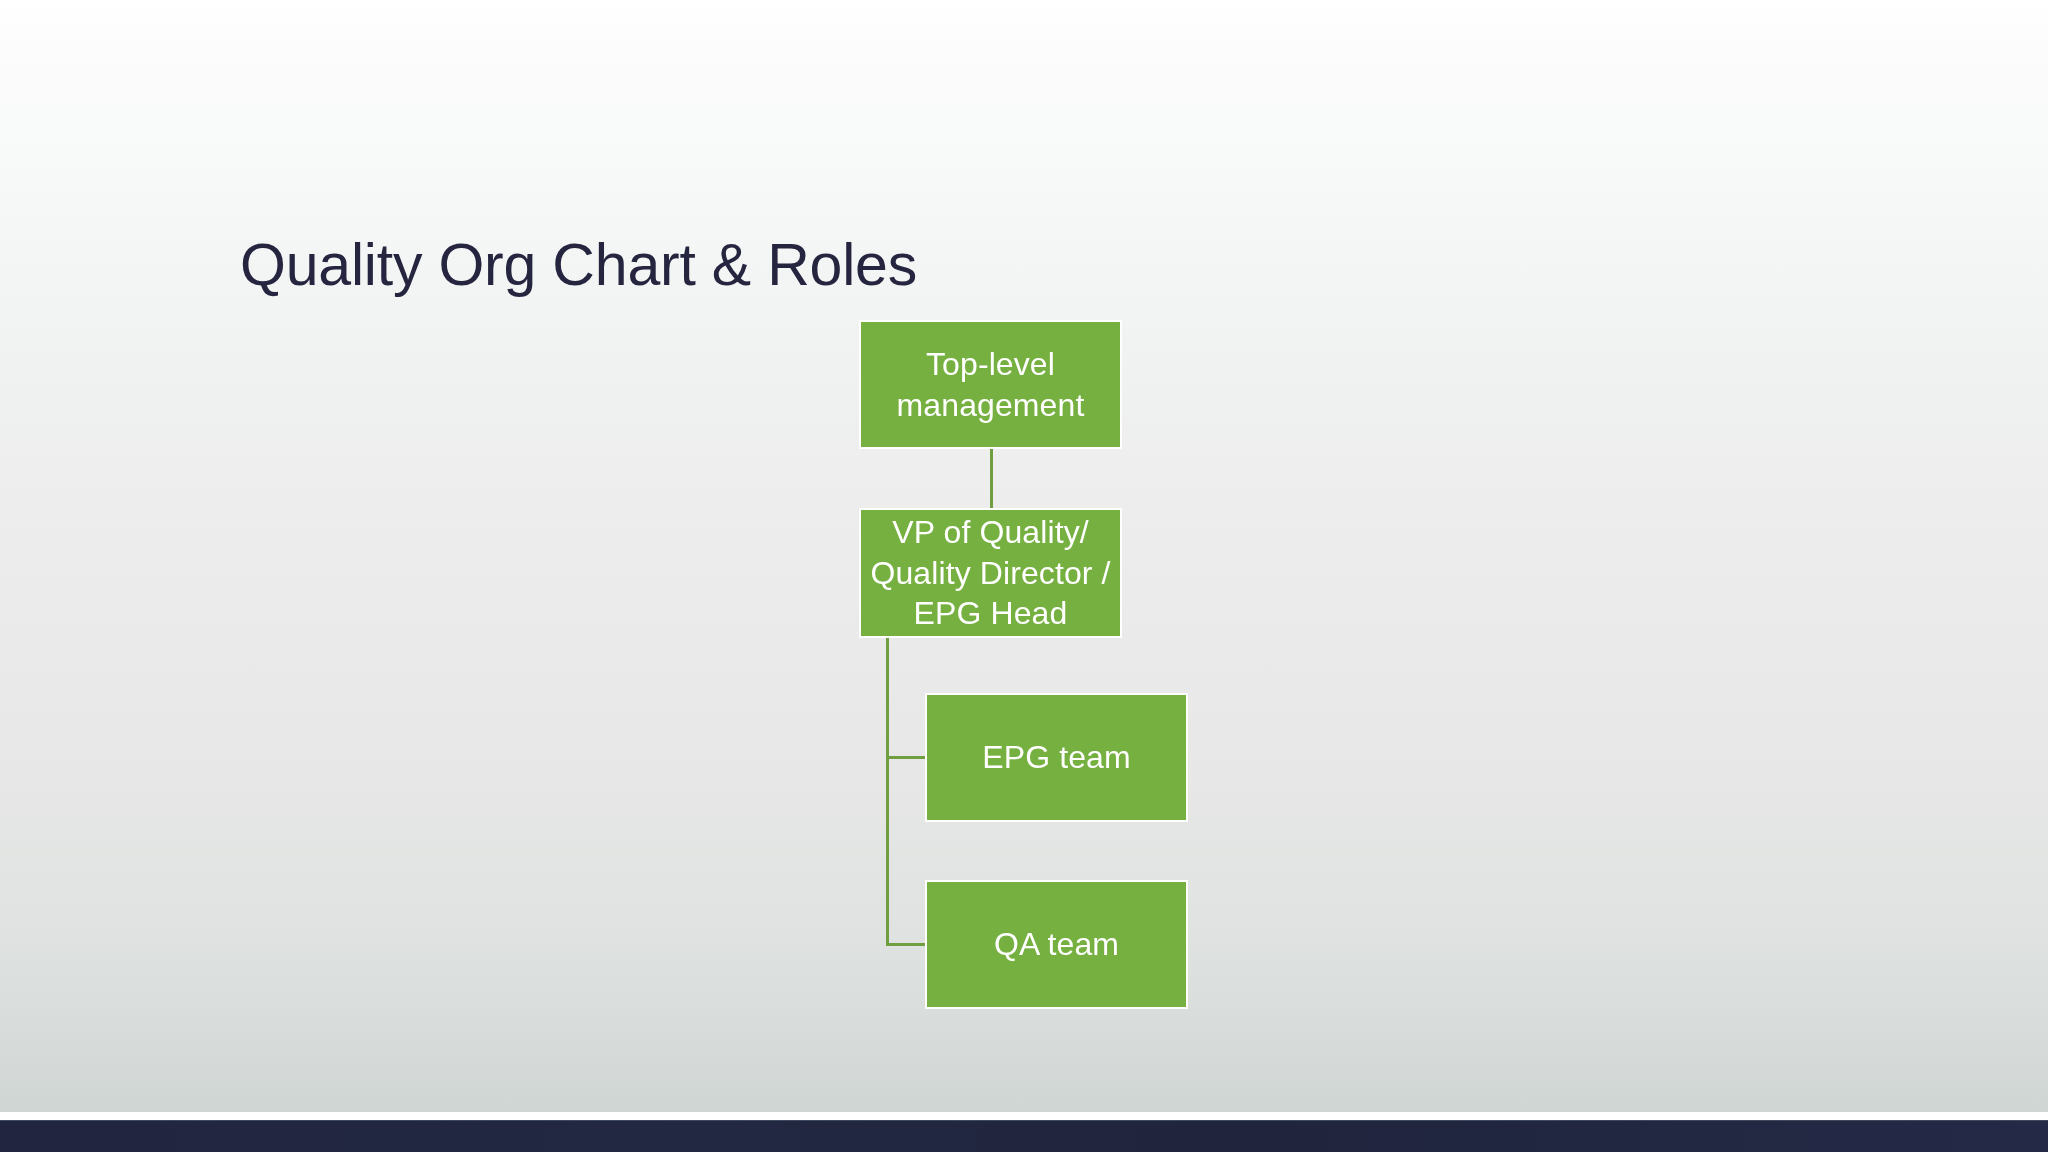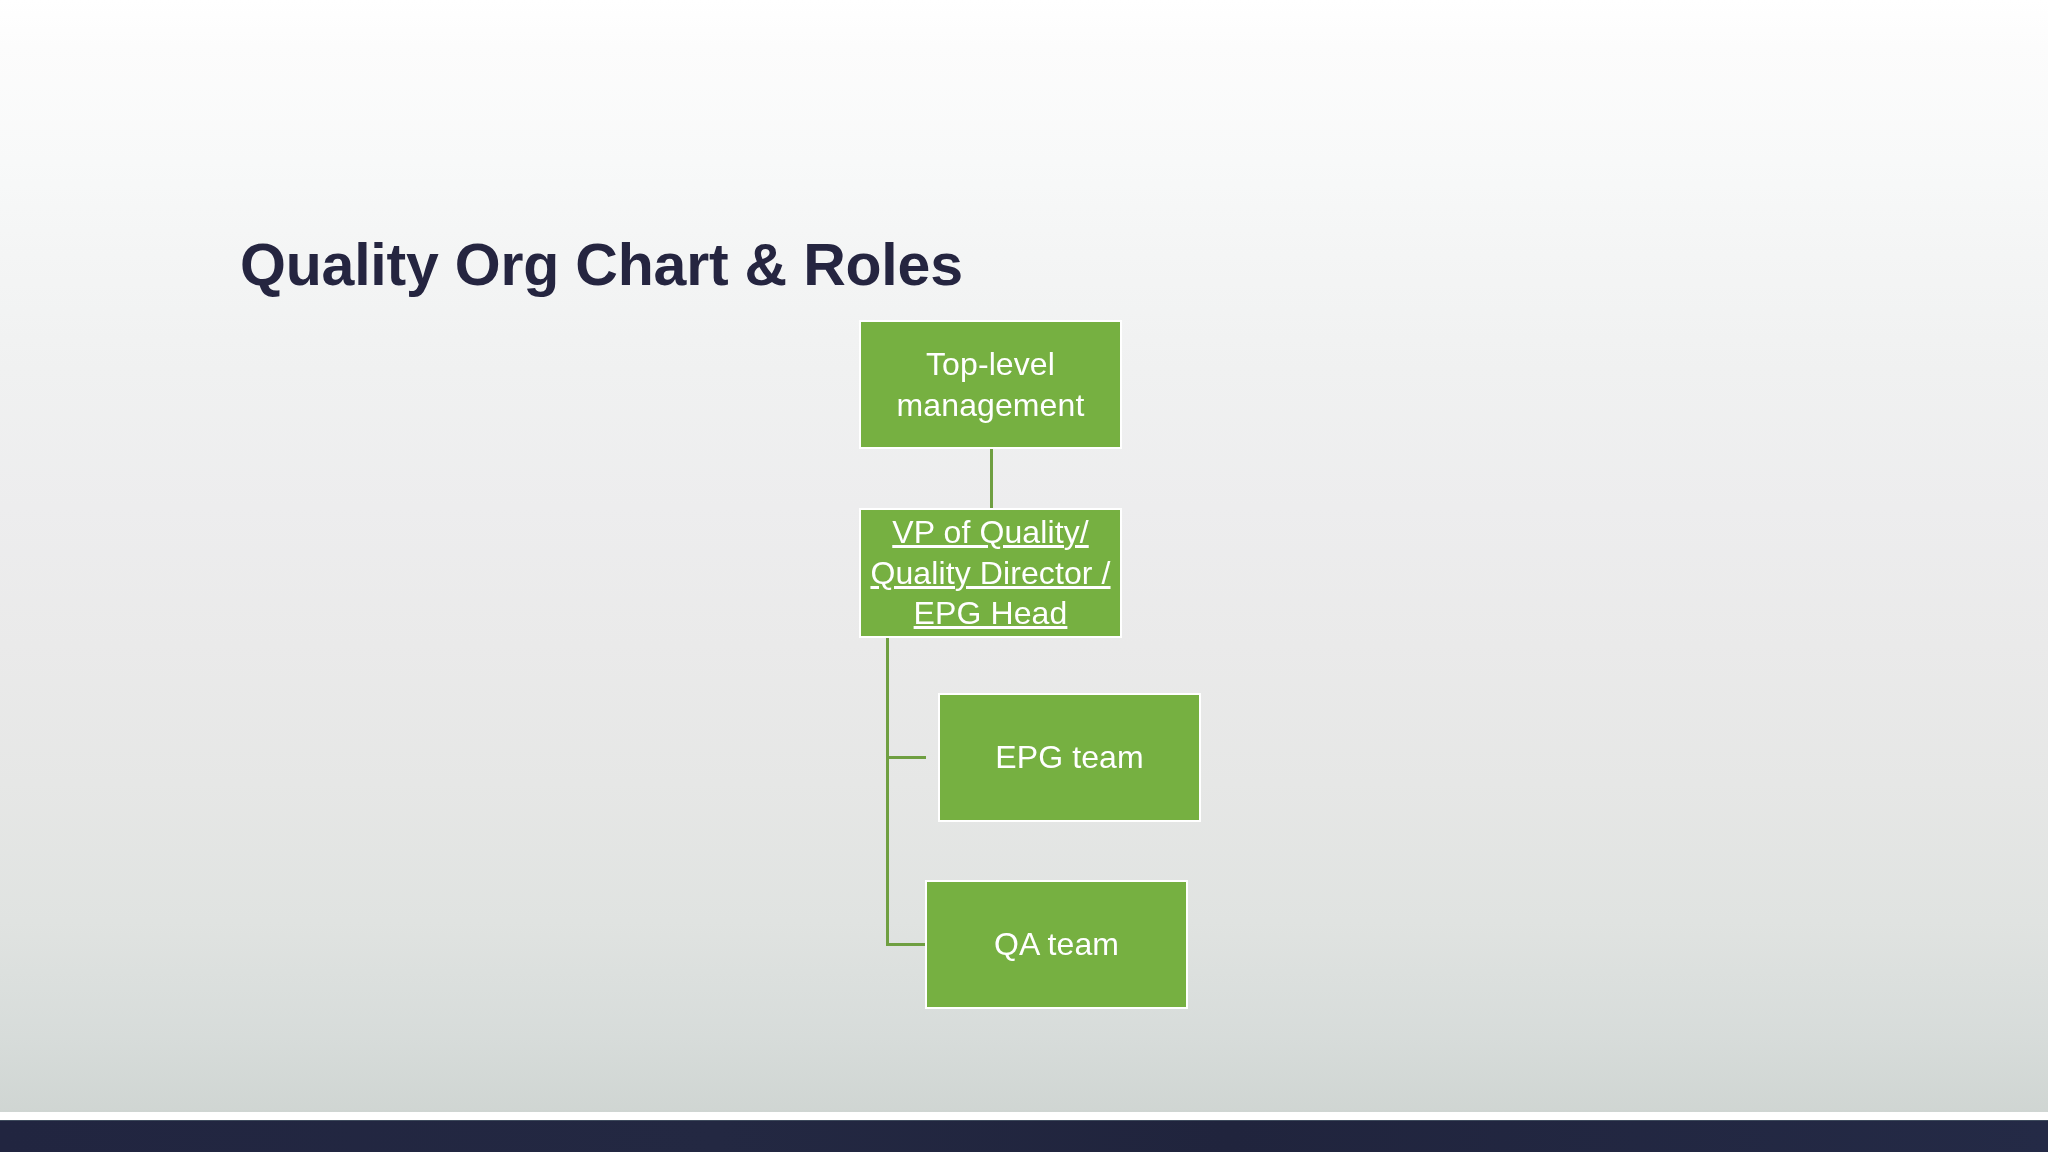--- a/index.html
+++ b/index.html
@@ -30,21 +30,21 @@
   }
 
   
   #slide-title {
     position: absolute;
     left: 240px;
     top: 192px;
     width: 1500px;
     font-size: 59px;
     line-height: 1.15;
-    font-weight: 700;
+    font-weight: 400;
     color: #252540;
     letter-spacing: -0.2px;
     white-space: nowrap;
   }
 
   
   #orgchart {
     position: absolute;
     left: 0;
     top: 0;
@@ -67,22 +67,22 @@
     font-weight: 400;
     letter-spacing: 0.1px;
   }
   .node .node-label {
     display: block;
     width: 112%;
     white-space: pre-line;
   }
 
   #node-top        { left: 859px;  top: 320px; width: 263px; height: 129px; }
-  #node-vp         { left: 859px;  top: 508px; width: 263px; height: 130px; text-decoration: underline; }
-  #node-epg-team   { left: 925px;  top: 693px; width: 263px; height: 129px; margin-left: 13px; }
+  #node-vp         { left: 859px;  top: 508px; width: 263px; height: 130px; }
+  #node-epg-team   { left: 925px;  top: 693px; width: 263px; height: 129px; }
   #node-qa-team    { left: 925px;  top: 880px; width: 263px; height: 129px; }
 
   
   .conn {
     position: absolute;
     background: #6f9f41;
   }
   
   #conn-top-vp   { left: 990px; top: 448px;  width: 3px;  height: 61px; }
   

